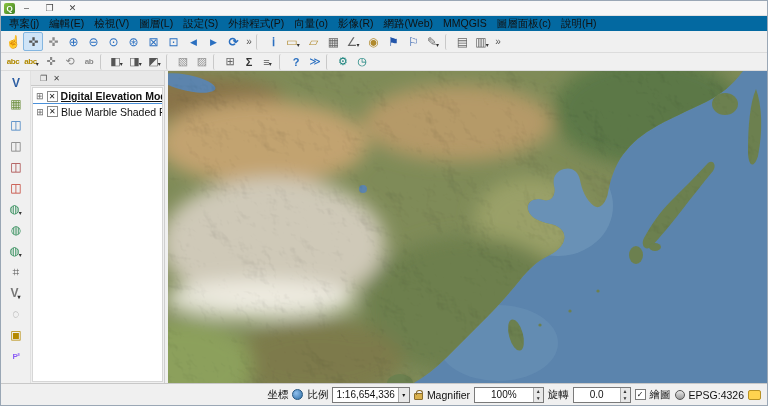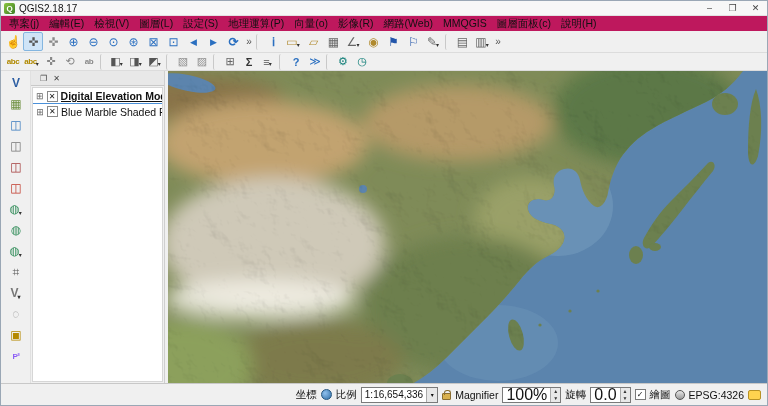--- a/index.html
+++ b/index.html
@@ -8,21 +8,21 @@
   .window { width:768px; height:406px; border:1px solid #9aa7b5; display:flex; flex-direction:column; background:#f0f0f0; }
 
   
   .titlebar { height:15px; background:#f7f7f7; display:flex; align-items:center; padding:0 0 0 3px; border-bottom:1px solid #e2e2e2; flex:0 0 15px;}
   .qicon { width:11px; height:11px; border-radius:2px; background:linear-gradient(135deg,#8cc63f,#3c7d25);
     color:#fff; font-size:8px; font-weight:bold; display:flex; align-items:center; justify-content:center; }
   .apptitle { font-size:10px; margin-left:4px; flex:1; }
   .wbtn { width:23px; height:14px; display:flex; align-items:center; justify-content:center; font-size:9px; color:#444; }
 
   
-  .menubar { height:15px; display:flex; align-items:center; padding:0 3px; background:#be185d; flex:0 0 15px;text-align:right; }
+  .menubar { height:15px; display:flex; align-items:center; padding:0 3px; background:#0369a1; flex:0 0 15px;text-align:right; }
   .mitem { font-size:10.5px; padding:0 5px; line-height:15px; white-space:nowrap; }
 
   
   .toolbar { display:flex; align-items:center; padding:1px 2px; background:#f0f0f0; border-bottom:1px solid #dcdcdc; }
   .tb1 { height:22px; flex:0 0 22px; }
   .tb2 { height:18px; flex:0 0 18px; }
   .tbtn { width:20px; height:19px; display:flex; align-items:center; justify-content:center;
     font-size:12px; border:1px solid transparent; border-radius:2px; color:#444; flex:0 0 auto; }
   .tb2 .tbtn { width:19px; height:16px; font-size:11px;justify-content:center; }
   .tbtn.active { background:#cfe4f7; border-color:#84b6e0; }
@@ -58,51 +58,50 @@
     border-top:1px solid #c8c8c8; background:#f0f0f0; font-size:10.5px; }
   .sb-spacer { flex:1; }
   .sb-label { white-space:nowrap; }
   .sb-input { height:16px; width:104px; border:1px solid #7a7a7a; background:#fff; font-size:10px; text-align:center;
     font-family:"Liberation Sans", sans-serif; }
   .combo { height:16px; border:1px solid #7a7a7a; background:#fff; display:flex; align-items:center; }
   .combo .val { font-size:10px; padding:0 3px; white-space:nowrap; }
   .combo .cdd { width:11px; align-self:stretch; border-left:1px solid #aaa; background:#e8e8e8; font-size:6px;
     display:flex; align-items:center; justify-content:center; }
   .spinbox { height:16px; border:1px solid #7a7a7a; background:#fff; display:flex; align-items:stretch; }
-  .spinbox .val { font-size:16px; padding:0 3px; display:flex; align-items:center; }
+  .spinbox .val { font-size:10px; padding:0 16px; display:flex; align-items:center; }
   .spincol { width:10px; border-left:1px solid #aaa; display:flex; flex-direction:column; }
   .spincol span { flex:1; font-size:5px; line-height:7px; text-align:center; background:#e8e8e8; color:#333; }
   .globe { width:11px; height:11px; border-radius:50%; background:radial-gradient(circle at 35% 35%, #8fc0ee, #2e6da4); border:1px solid #24557f; }
   .lock { position:relative; width:9px; height:7px; background:#d9b04c; border:1px solid #8a6d2f; border-radius:1px; margin-top:3px; }
   .lock::before { content:""; position:absolute; top:-4px; left:1px; width:5px; height:4px; border:1px solid #8a6d2f; border-bottom:none; border-radius:3px 3px 0 0; }
   .cbx { width:11px; height:11px; border:1px solid #7a7a7a; background:#fff; font-size:8px; line-height:10px; text-align:center; }
   .crsicon { width:10px; height:10px; border-radius:50%; border:1px solid #555; background:linear-gradient(#e8e8e8,#9a9a9a); }
   .bubble { width:13px; height:10px; background:#ffd34f; border:1px solid #b89225; border-radius:2px; }
 </style>
 </head>
 <body>
 
 <div class="window">
 
   <div class="titlebar">
     <span class="qicon">Q</span>
-    <span class="apptitle">QGIS2.18.17</span>
     <span class="wbtn">–</span>
     <span class="wbtn">❐</span>
     <span class="wbtn">✕</span>
   </div>
 
   <div class="menubar">
 
   <span class="mitem">專案(j)</span>
       <span class="mitem">編輯(E)</span>
       <span class="mitem">檢視(V)</span>
       <span class="mitem">圖層(L)</span>
       <span class="mitem">設定(S)</span>
-      <span class="mitem">地理運算(P)</span>
+      <span class="mitem">外掛程式(P)</span>
       <span class="mitem">向量(o)</span>
       <span class="mitem">影像(R)</span>
       <span class="mitem">網路(Web)</span>
       <span class="mitem">MMQGIS</span>
       <span class="mitem">圖層面板(c)</span>
       <span class="mitem">說明(H)</span>
     </div>
 
   <div class="toolbar tb1">
 

